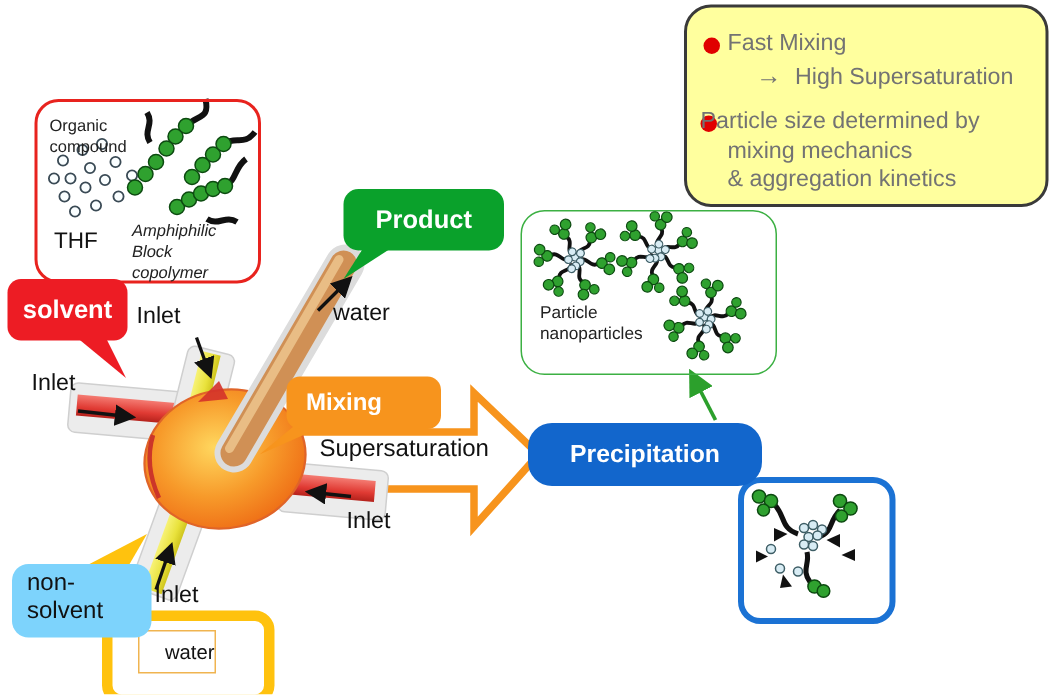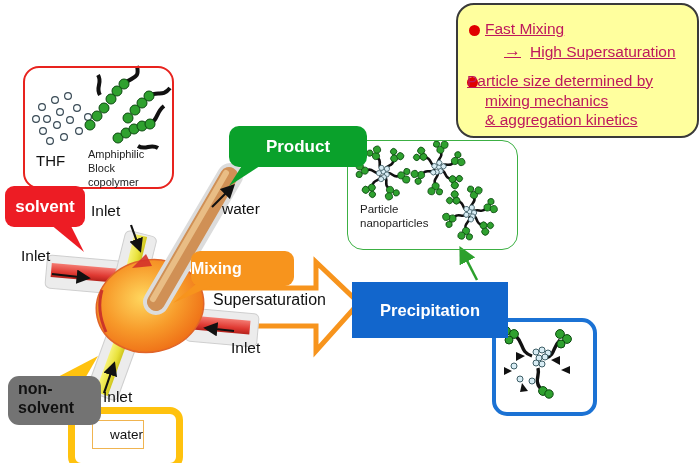--- a/index.html
+++ b/index.html
@@ -6,41 +6,41 @@
   .canvas{position:relative;width:700px;height:463px;background:#ffffff;overflow:hidden;
           font-family:"Liberation Sans",sans-serif;color:#111;}
   .abs{position:absolute;white-space:nowrap;}
   svg.art{position:absolute;left:0;top:0;z-index:1;}
   .layer{z-index:2;}
 
   
   .info-box{left:456px;top:3px;width:239px;height:131px;background:#FFFF9E;
             border:2px solid #3A3A3A;border-radius:18px;}
   .info-box .dot{width:11px;height:11px;border-radius:50%;background:#E00000;}
-  .it{font-size:15.5px;color:#be185d;text-decoration:underline;}
+  .it{font-size:15.5px;color:#737373;}
   .reagent-box{left:23px;top:66px;width:147px;height:119px;border:2.5px solid #E8231E;
                border-radius:16px;background:transparent;}
   .green-box{left:347px;top:140px;width:169px;height:108px;border:1.5px solid #3CB043;
              border-radius:16px;}
   .blue-box{left:492px;top:318px;width:97px;height:90px;border:4px solid #1B72D4;
             border-radius:15px;}
   .water-outer{left:68px;top:407px;width:101px;height:49px;border:7px solid #FFC20E;
                border-radius:13px;background:#fff;}
   .water-inner{left:92px;top:420px;width:50px;height:27px;border:1.5px solid #F0B450;
                display:flex;align-items:center;justify-content:flex-end;font-size:13.5px;}
 
   
   .bubble{display:flex;align-items:center;justify-content:center;font-weight:bold;color:#fff;}
   .b-solvent{left:5px;top:186px;width:80px;height:41px;border-radius:9px;background:#ED1C24;font-size:17px;}
-  .b-product{left:229px;top:126px;width:138px;height:41px;border-radius:10px;background:#0AA12B;font-size:17px;}
+  .b-product{left:229px;top:126px;width:107px;height:41px;border-radius:10px;background:#0AA12B;font-size:17px;}
   .b-mixing{left:191px;top:251px;width:103px;height:35px;border-radius:9px;background:#F7941D;
-            justify-content:flex-start;font-size:16px;box-sizing:border-box;}
-  .b-precip{left:352px;top:282px;width:156px;height:56px;border-radius:0;background:#1266CC;font-size:16.5px;}
-  .b-nonsolv{left:8px;top:376px;width:93px;height:49px;border-radius:11px;background:#737373;
-             color:#111;font-size:16px;font-weight:bold;line-height:1.2;padding:3px 0 0 10px;box-sizing:border-box;}
+            justify-content:flex-start;padding-left:13px;font-size:16px;box-sizing:border-box;}
+  .b-precip{left:352px;top:282px;width:156px;height:42px;border-radius:16px;background:#1266CC;font-size:16.5px;}
+  .b-nonsolv{left:8px;top:376px;width:93px;height:49px;border-radius:11px;background:#7dd3fc;
+             color:#111;font-size:16px;font-weight:normal;line-height:1.2;padding:3px 0 0 10px;box-sizing:border-box;}
 
   
   .lbl{font-size:15.5px;}
   .sm{font-size:11px;line-height:1.25;color:#222;}
 </style>
 </head>
 <body>
 
 <div class="canvas">
 
@@ -239,22 +239,26 @@
     <div class="abs dot" style="left:11px;top:20px;"></div>
     <div class="abs it" style="left:27px;top:15px;">Fast Mixing</div>
     <div class="abs it" style="left:46px;top:36px;font-size:17px;">→</div>
     <div class="abs it" style="left:72px;top:38px;">High Supersaturation</div>
     <div class="abs dot" style="left:9px;top:72px;"></div>
     <div class="abs it" style="left:9px;top:67px;">Particle size determined by</div>
     <div class="abs it" style="left:27px;top:87px;">mixing mechanics</div>
     <div class="abs it" style="left:27px;top:106px;">&amp; aggregation kinetics</div>
   </div>
 
+  <div class="abs layer sm" style="left:33px;top:78px;">
+    <div>Organic</div>
+    <div>compound</div>
+  </div>
   <div class="abs layer" style="left:36px;top:152px;font-size:15px;">THF</div>
-  <div class="abs layer sm" style="left:88px;top:148px;">
+  <div class="abs layer sm" style="left:88px;top:148px;font-style:italic;">
     <div>Amphiphilic</div>
     <div>Block</div>
     <div>copolymer</div>
   </div>
 
   <div class="abs layer lbl" style="left:21px;top:247px;">Inlet</div>
   <div class="abs layer lbl" style="left:91px;top:202px;">Inlet</div>
   <div class="abs layer lbl" style="left:231px;top:339px;">Inlet</div>
   <div class="abs layer lbl" style="left:103px;top:388px;">Inlet</div>
   <div class="abs layer lbl" style="left:222px;top:200px;">water</div>

